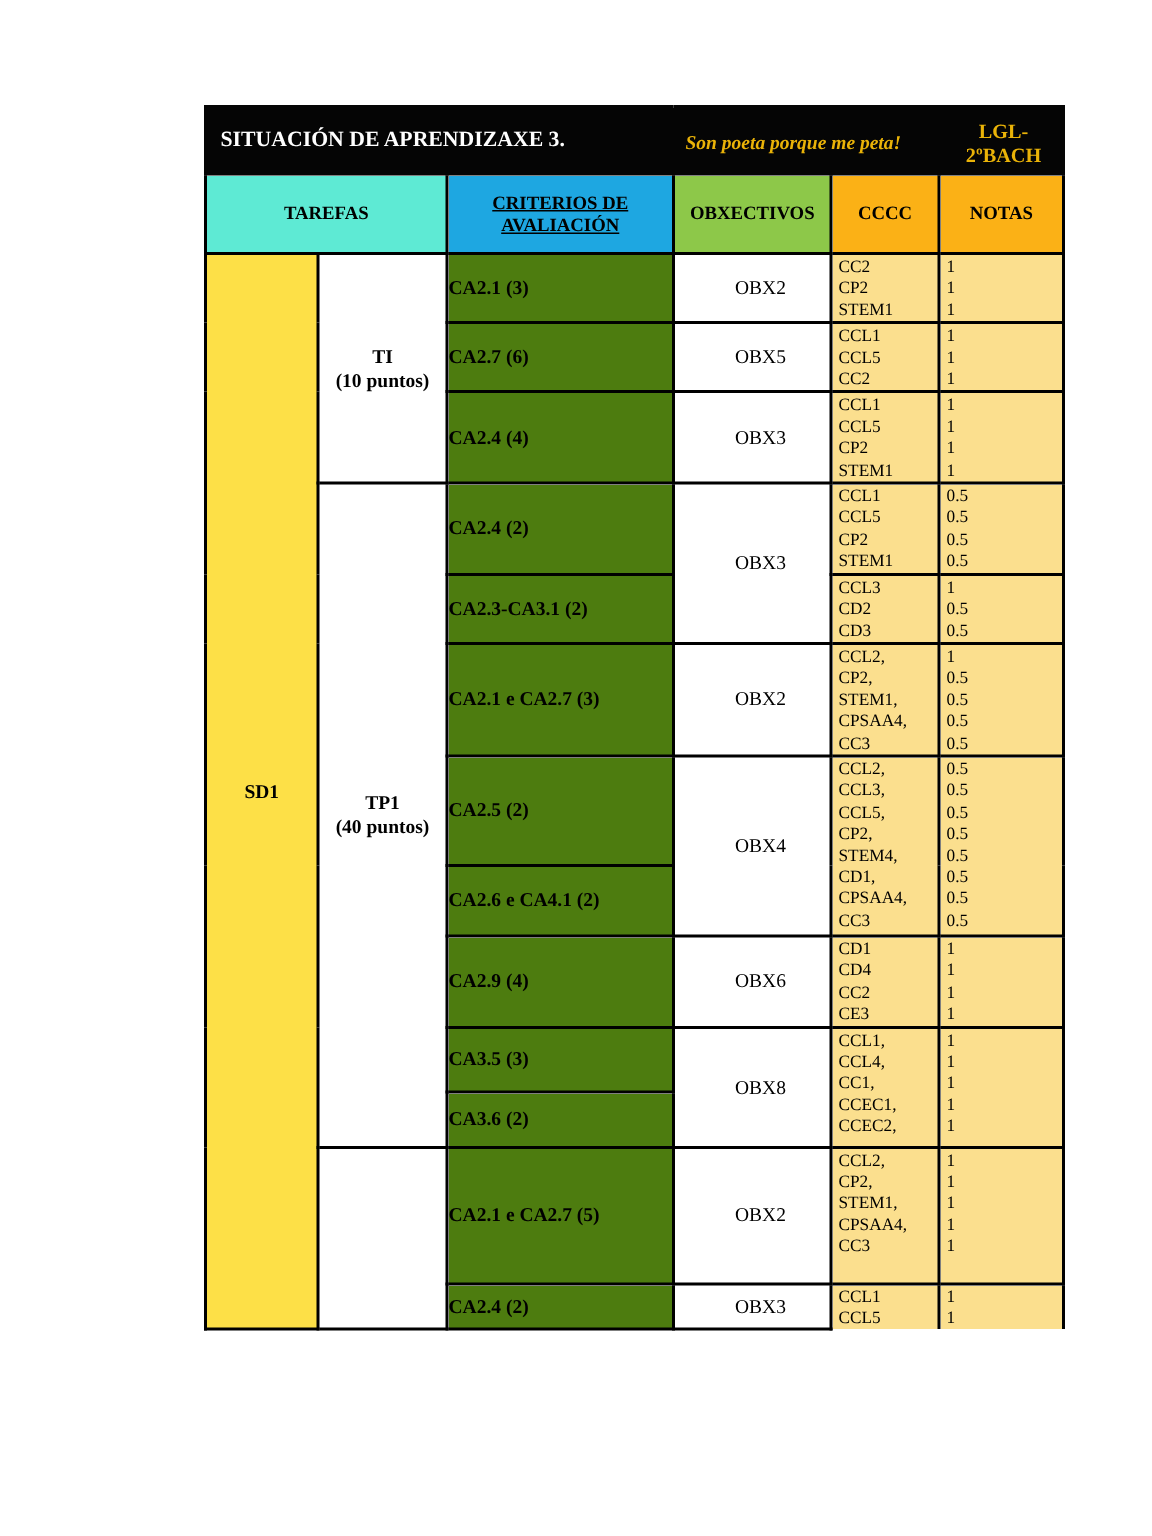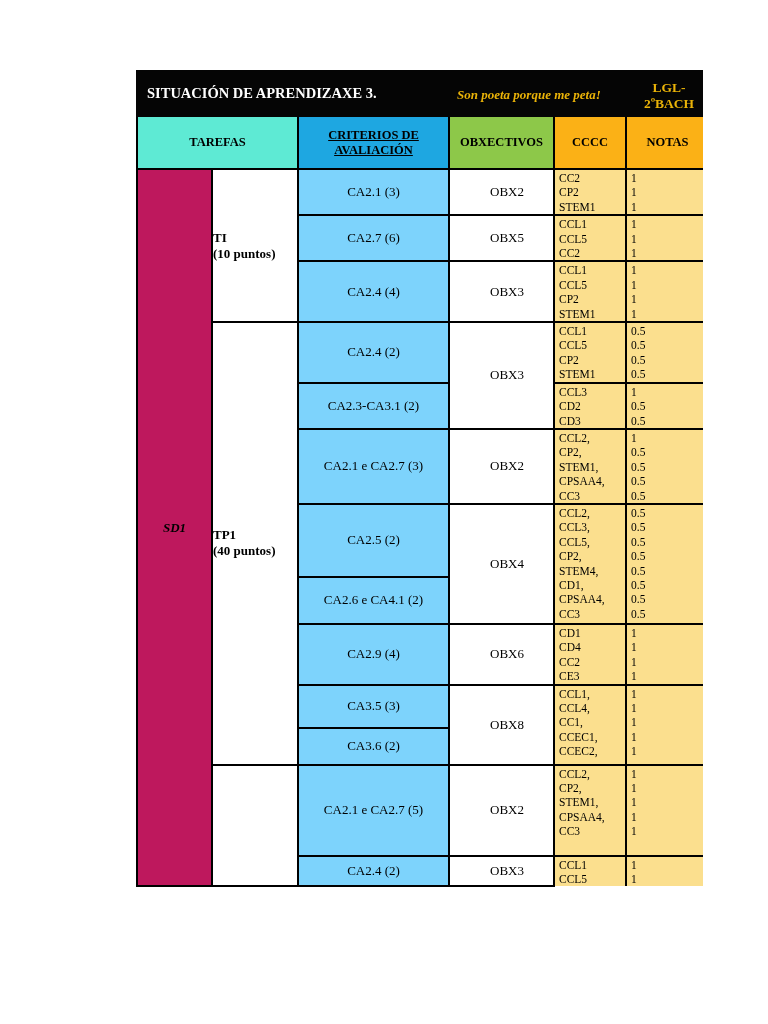--- a/index.html
+++ b/index.html
@@ -1,37 +1,37 @@
 <!DOCTYPE html>
 <html><head>
 <meta charset="utf-8">
 <style>
   html,body{margin:0;padding:0;background:#fff;}
-  .page{position:relative;width:703px;height:1024px;background:#ffffff;overflow:hidden;
+  .page{position:relative;width:768px;height:1024px;background:#ffffff;overflow:hidden;
         font-family:"Liberation Serif",serif;color:#000;}
   table.grid{position:absolute;left:136px;top:70px;width:572px;border-collapse:collapse;
              table-layout:fixed;}
   td,th{border:2px solid #000;padding:0;overflow:hidden;}
   
   tr.titlebar th{background:#050505;border-color:#050505;height:43px;position:relative;}
   .tb-title{position:absolute;left:9px;top:13px;color:#fff;font-weight:bold;font-size:14.5px;white-space:nowrap;}
   .tb-sub{position:absolute;left:319px;top:15px;color:#eab308;font-weight:bold;font-style:italic;font-size:13px;white-space:nowrap;}
   .tb-course{position:absolute;left:497px;top:8px;color:#eab308;font-weight:bold;font-size:13.5px;width:68px;line-height:16px;}
   
   tr.colheads th{height:51px;font-size:12.5px;font-weight:bold;text-align:center;vertical-align:middle;line-height:15px;}
   .h-tarefas{background:#5eead4;}
   .h-crit{background:#1ea7e1;text-decoration:underline;}
   .h-obx{background:#8dc849;}
   .h-cccc{background:#fbb116;}
   .h-notas{background:#fbb116;}
   
-  .sd{background:#be185d;font-weight:bold;text-align:center;vertical-align:middle;font-size:13px;font-style:italic;}
-  .grp{background:#ffffff;font-weight:bold;vertical-align:middle;font-size:13px;
+  .sd{background:#fde047;font-weight:bold;text-align:center;vertical-align:middle;font-size:13px;}
+  .grp{background:#ffffff;font-weight:bold;text-align:center;vertical-align:middle;font-size:13px;
        white-space:pre-line;line-height:16px;margin-top:22px;}
-  .crit{background:#7dd3fc;text-align:center;vertical-align:middle;font-size:13px;}
+  .crit{background:#4d7c0f;text-align:left;vertical-align:middle;font-size:13px;font-weight:bold;}
   .obx{background:#ffffff;text-align:center;vertical-align:middle;font-size:13px;padding-left:11px;}
   .cccc,.notas{background:#fbdf8e;font-size:11.5px;line-height:14.4px;vertical-align:top;
                white-space:pre-line;padding:1px 2px 0 4px;margin-left:48px;}
   tr.r13 .cccc, tr.r13 .notas{border-bottom:none;}
 </style>
 </head>
 <body>
 
 <div class="page">
   <table class="grid">

